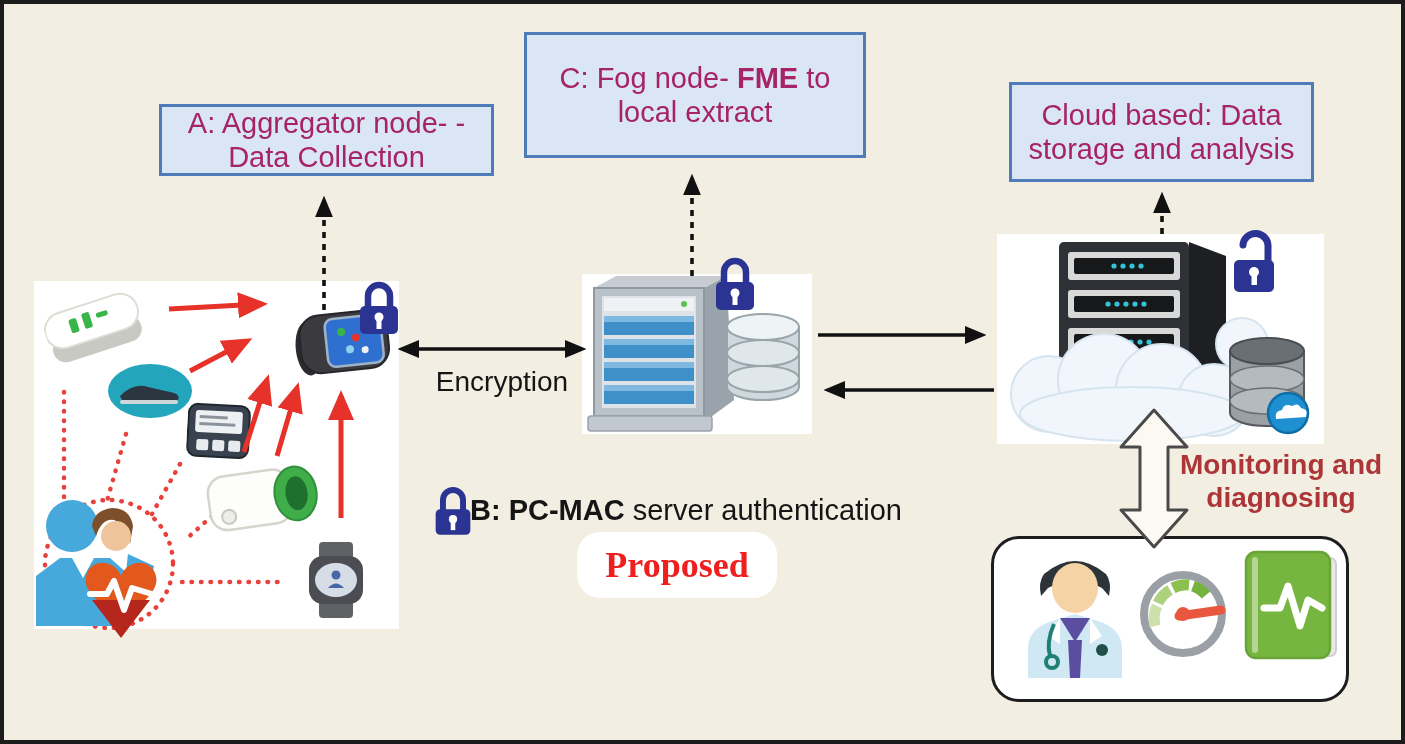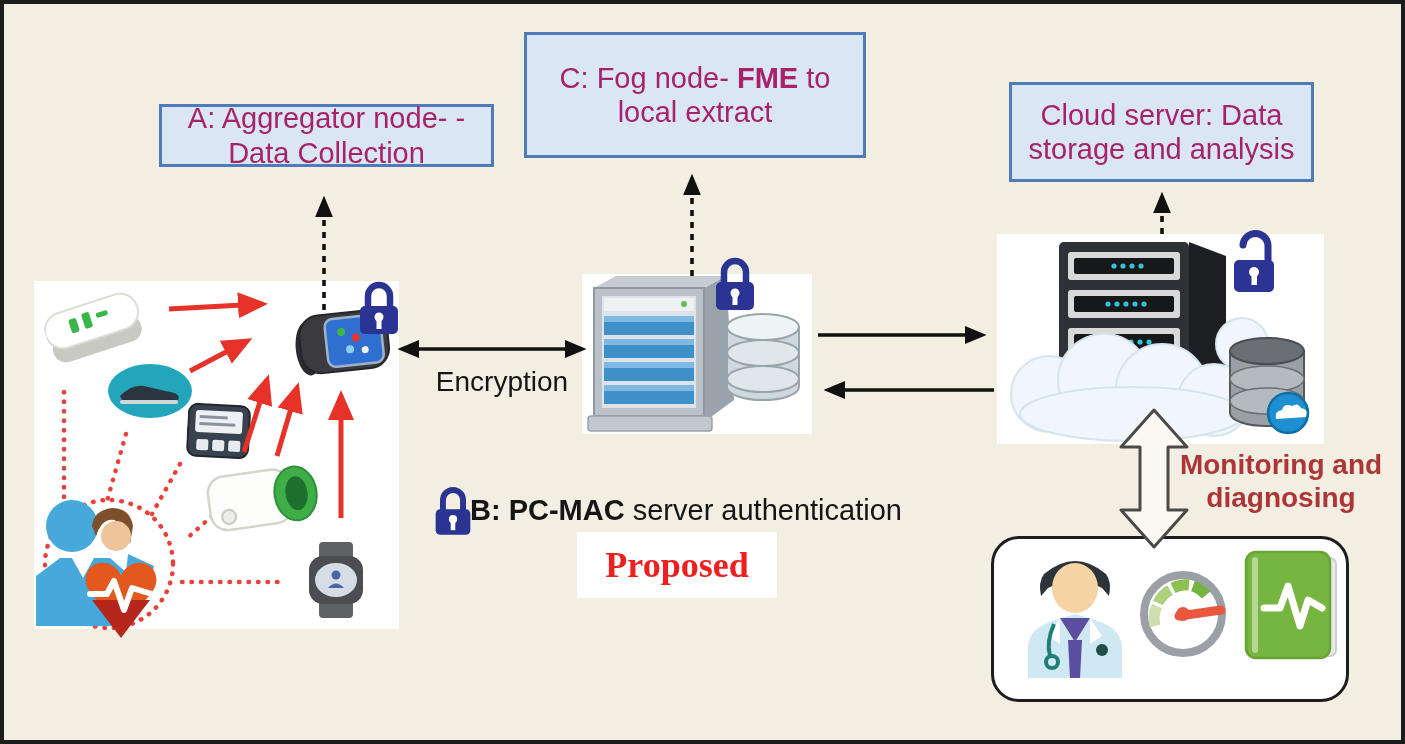--- a/index.html
+++ b/index.html
@@ -14,21 +14,21 @@
     color:#a62369; text-align:center; display:flex; flex-direction:column;
     justify-content:center; line-height:1.18; font-size:29px; z-index:8;
     box-sizing:border-box;
   }
   .label-box b { font-weight:bold; }
   .txt { position:absolute; z-index:8; color:#151515; }
   .encryption { font-size:28px; width:180px; text-align:center; }
   .auth { font-size:29px; white-space:nowrap; }
   .auth .bold { font-weight:bold; }
   .proposed-patch { position:absolute; background:#ffffff; z-index:7;
-    display:flex; align-items:center; justify-content:center; }
+    display:flex; align-items:center; justify-content:center;border-radius:23px; }
   .proposed-text { font-family:"Liberation Serif", serif; font-weight:bold;
     font-size:36px; color:#ef1f1f; }
   .monitoring { position:absolute; z-index:8; color:#ac3537; font-weight:bold;
     font-size:28px; line-height:1.18; text-align:center; width:238px; }
   .monitor-box { position:absolute; background:#ffffff; border:3px solid #1d1d1d;
     border-radius:28px; z-index:2; }
   .icon { position:absolute; z-index:4; }
   .icon-top { position:absolute; z-index:5; }
   .net { position:absolute; left:0; top:0; z-index:6; pointer-events:none; }
   .under { position:absolute; left:0; top:0; z-index:2; pointer-events:none; }
@@ -274,32 +274,32 @@
       <line x1="165" y1="305" x2="258" y2="300" marker-end="url(#mk-red)"></line>
       <line x1="186" y1="367" x2="243" y2="337" marker-end="url(#mk-red)"></line>
       <line x1="240" y1="448" x2="263" y2="376" marker-end="url(#mk-red)"></line>
       <line x1="273" y1="452" x2="293" y2="384" marker-end="url(#mk-red)"></line>
       <line x1="337" y1="514" x2="337" y2="392" marker-end="url(#mk-red)"></line>
     </g>
 
     <polygon points="1150,406 1183,443 1164,443 1164,506 1183,506 1150,543 1117,506 1136,506 1136,443 1117,443" fill="#fbf9f1" stroke="#4a4a4a" stroke-width="3" stroke-linejoin="round"></polygon>
   </svg>
 
-  <div class="label-box" style="left:155px; top:100px; width:335px; height:63px;">
+  <div class="label-box" style="left:155px; top:100px; width:335px; height:72px;">
     <span>A: Aggregator node- -</span>
     <span>Data Collection</span>
   </div>
 
   <div class="label-box" style="left:520px; top:28px; width:342px; height:126px;">
     <span><span>C: Fog node- </span><b>FME</b><span> to</span></span>
     <span>local extract</span>
   </div>
 
   <div class="label-box" style="left:1005px; top:78px; width:305px; height:100px;">
-    <span>Cloud server: Data</span>
+    <span>Cloud based: Data</span>
     <span>storage and analysis</span>
   </div>
 
   <div class="txt encryption" style="left:408px; top:362px;">Encryption</div>
 
   <div class="txt auth" style="left:466px; top:490px;">
     <span class="bold">B: PC-MAC</span><span> server authentication</span>
   </div>
 
   <div class="proposed-patch" style="left:573px; top:528px; width:200px; height:66px;">

